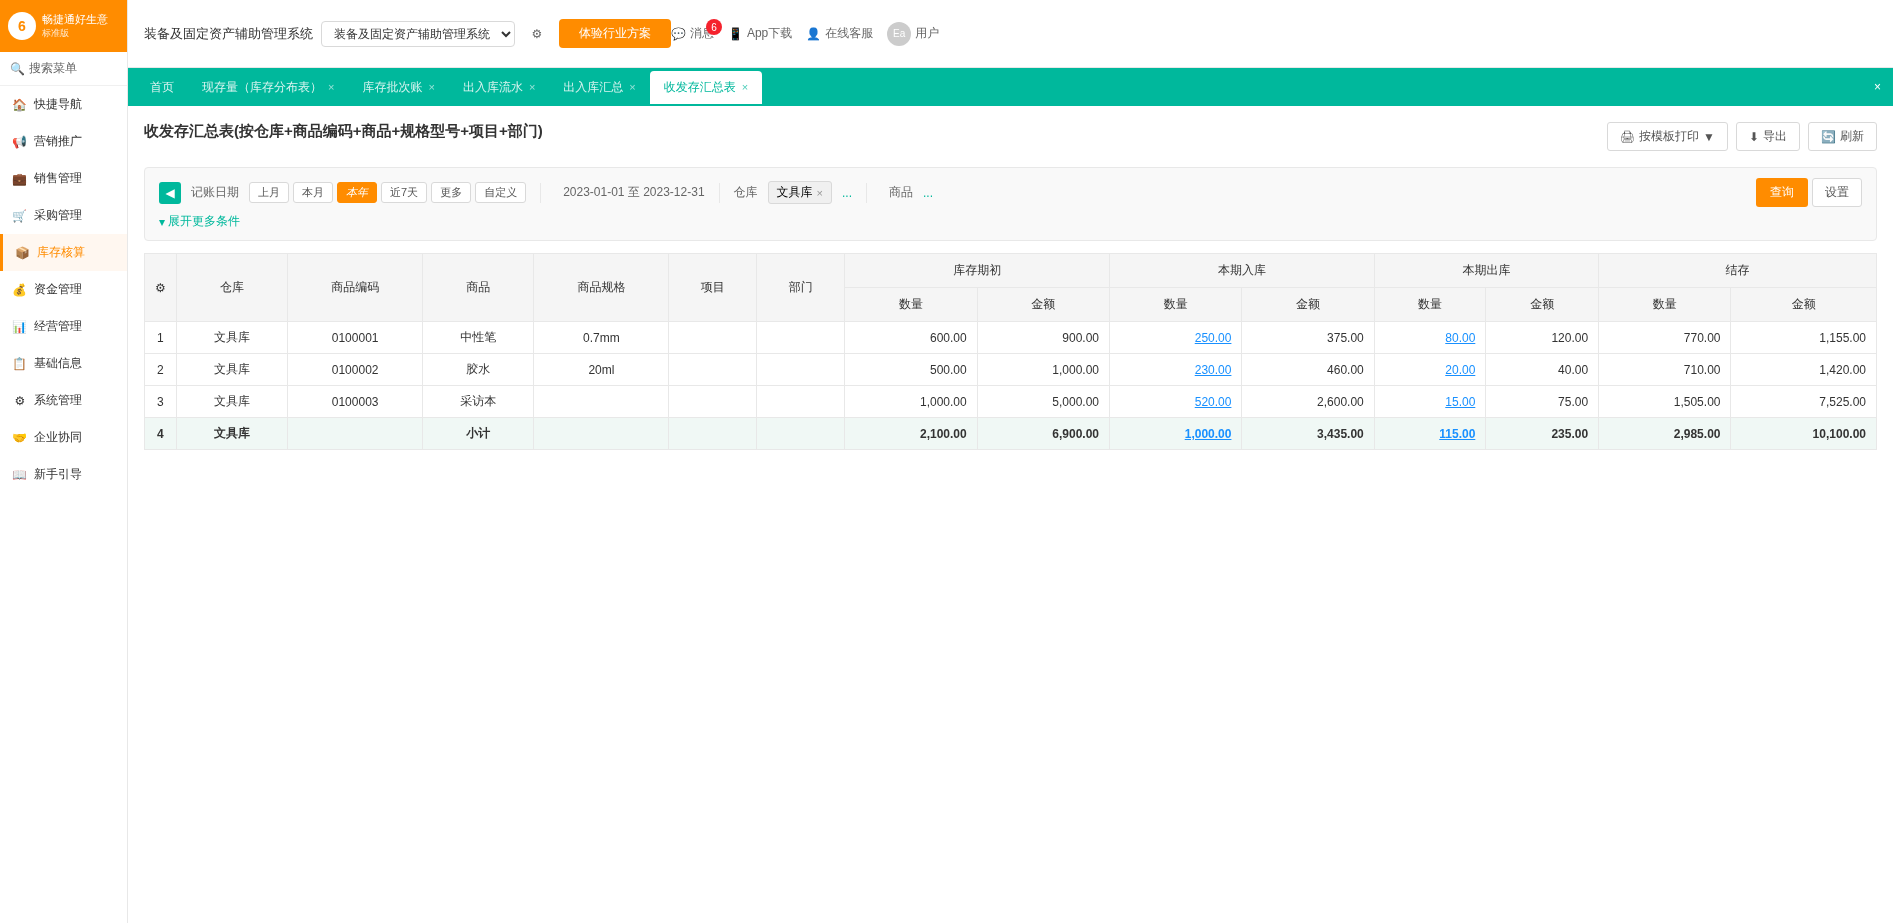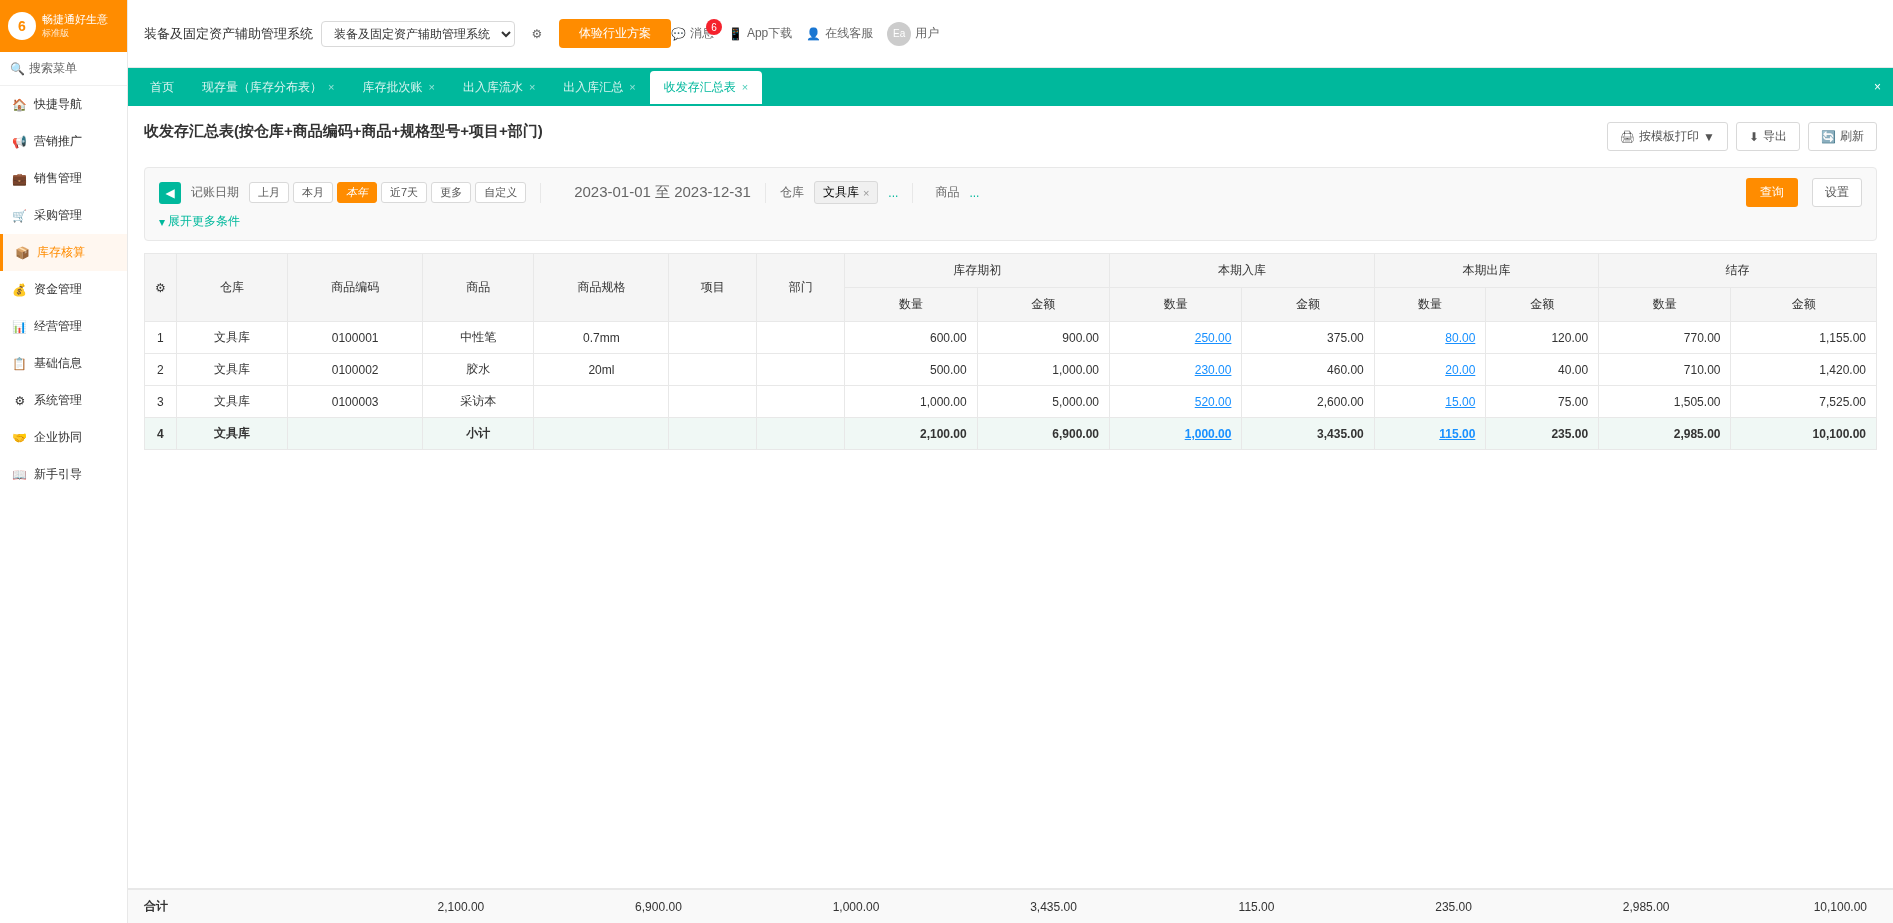--- a/index.html
+++ b/index.html
@@ -45,21 +45,21 @@
     .page-title { font-size: 15px; font-weight: bold; color: #333; margin-bottom: 14px; }
 
     
     .filter-bar { background: #f9f9f9; border: 1px solid #e8e8e8; border-radius: 4px; padding: 10px 14px; margin-bottom: 12px; }
     .filter-row { display: flex; align-items: center; gap: 10px; flex-wrap: wrap; }
     .filter-collapse { width: 22px; height: 22px; background: #00b89c; color: #fff; border-radius: 3px; display: flex; align-items: center; justify-content: center; cursor: pointer; flex-shrink: 0; font-size: 12px; }
     .filter-label { color: #666; font-size: 12px; }
     .date-filters { display: flex; align-items: center; gap: 4px; }
     .date-btn { padding: 2px 8px; border: 1px solid #d9d9d9; border-radius: 3px; background: #fff; cursor: pointer; font-size: 11px; color: #555; }
     .date-btn.active { background: #ff8c00; color: #fff; border-color: #ff8c00; font-style: italic; }
-    .date-range { color: #666; font-size: 15px; margin-left: 19px; }
+    .date-range { color: #666; font-size: 12px; margin-left: 8px; }
     .filter-divider { width: 1px; height: 20px; background: #e8e8e8; margin: 0 4px; }
     .warehouse-label { color: #666; font-size: 12px; }
     .warehouse-tag { background: #f0f0f0; border: 1px solid #d9d9d9; border-radius: 3px; padding: 2px 8px; font-size: 12px; display: flex; align-items: center; gap: 4px; }
     .tag-close { cursor: pointer; color: #999; font-size: 11px; }
     .filter-more { color: #00b89c; cursor: pointer; font-size: 12px; }
     .goods-label { color: #666; font-size: 12px; margin-left: 8px; }
     .expand-btn { color: #00b89c; font-size: 12px; cursor: pointer; display: flex; align-items: center; gap: 3px; margin-top: 6px; }
     .toolbar-btn { display: flex; align-items: center; gap: 4px; border: 1px solid #d9d9d9; background: #fff; border-radius: 3px; padding: 5px 12px; font-size: 12px; cursor: pointer; color: #555; }
     .query-btn { background: #ff8c00; color: #fff; border: none; border-radius: 3px; padding: 5px 14px; font-size: 12px; cursor: pointer; }
     .settings-btn { border: 1px solid #d9d9d9; background: #fff; border-radius: 3px; padding: 5px 12px; font-size: 12px; cursor: pointer; color: #555; }
@@ -243,21 +243,21 @@
         <div class="filter-divider"></div>
         <span class="warehouse-label">仓库</span>
         <div class="warehouse-tag">
           <span>文具库</span>
           <span class="tag-close">×</span>
         </div>
         <span class="filter-more">...</span>
         <div class="filter-divider"></div>
         <span class="goods-label">商品</span>
         <span class="filter-more">...</span>
-        <div style="margin-left:auto; display:flex; gap:14px;">
+        <div style="margin-left:auto; display:flex; gap:4px;">
           <button class="query-btn">查询</button>
           <button class="settings-btn">设置</button>
         </div>
       </div>
       <div style="margin-top:6px;">
         <span class="expand-btn">
           <span>▾</span>
           <span>展开更多条件</span>
         </span>
       </div>
@@ -355,27 +355,13 @@
             <td class="number-cell">3,435.00</td>
             <td class="number-cell link-cell">115.00</td>
             <td class="number-cell">235.00</td>
             <td class="number-cell">2,985.00</td>
             <td class="number-cell">10,100.00</td>
           </tr>
         </tbody>
     </table>
   </div>
 
-  <div class="page-footer">
-    <span class="footer-label">合计</span>
-    <div class="footer-cells">
-      <div class="footer-cell" style="flex:0.5;"></div>
-      <div class="footer-cell">2,100.00</div>
-      <div class="footer-cell">6,900.00</div>
-      <div class="footer-cell">1,000.00</div>
-      <div class="footer-cell">3,435.00</div>
-      <div class="footer-cell">115.00</div>
-      <div class="footer-cell">235.00</div>
-      <div class="footer-cell">2,985.00</div>
-      <div class="footer-cell">10,100.00</div>
-    </div>
-  </div>
 </div>
 
 </body></html>

